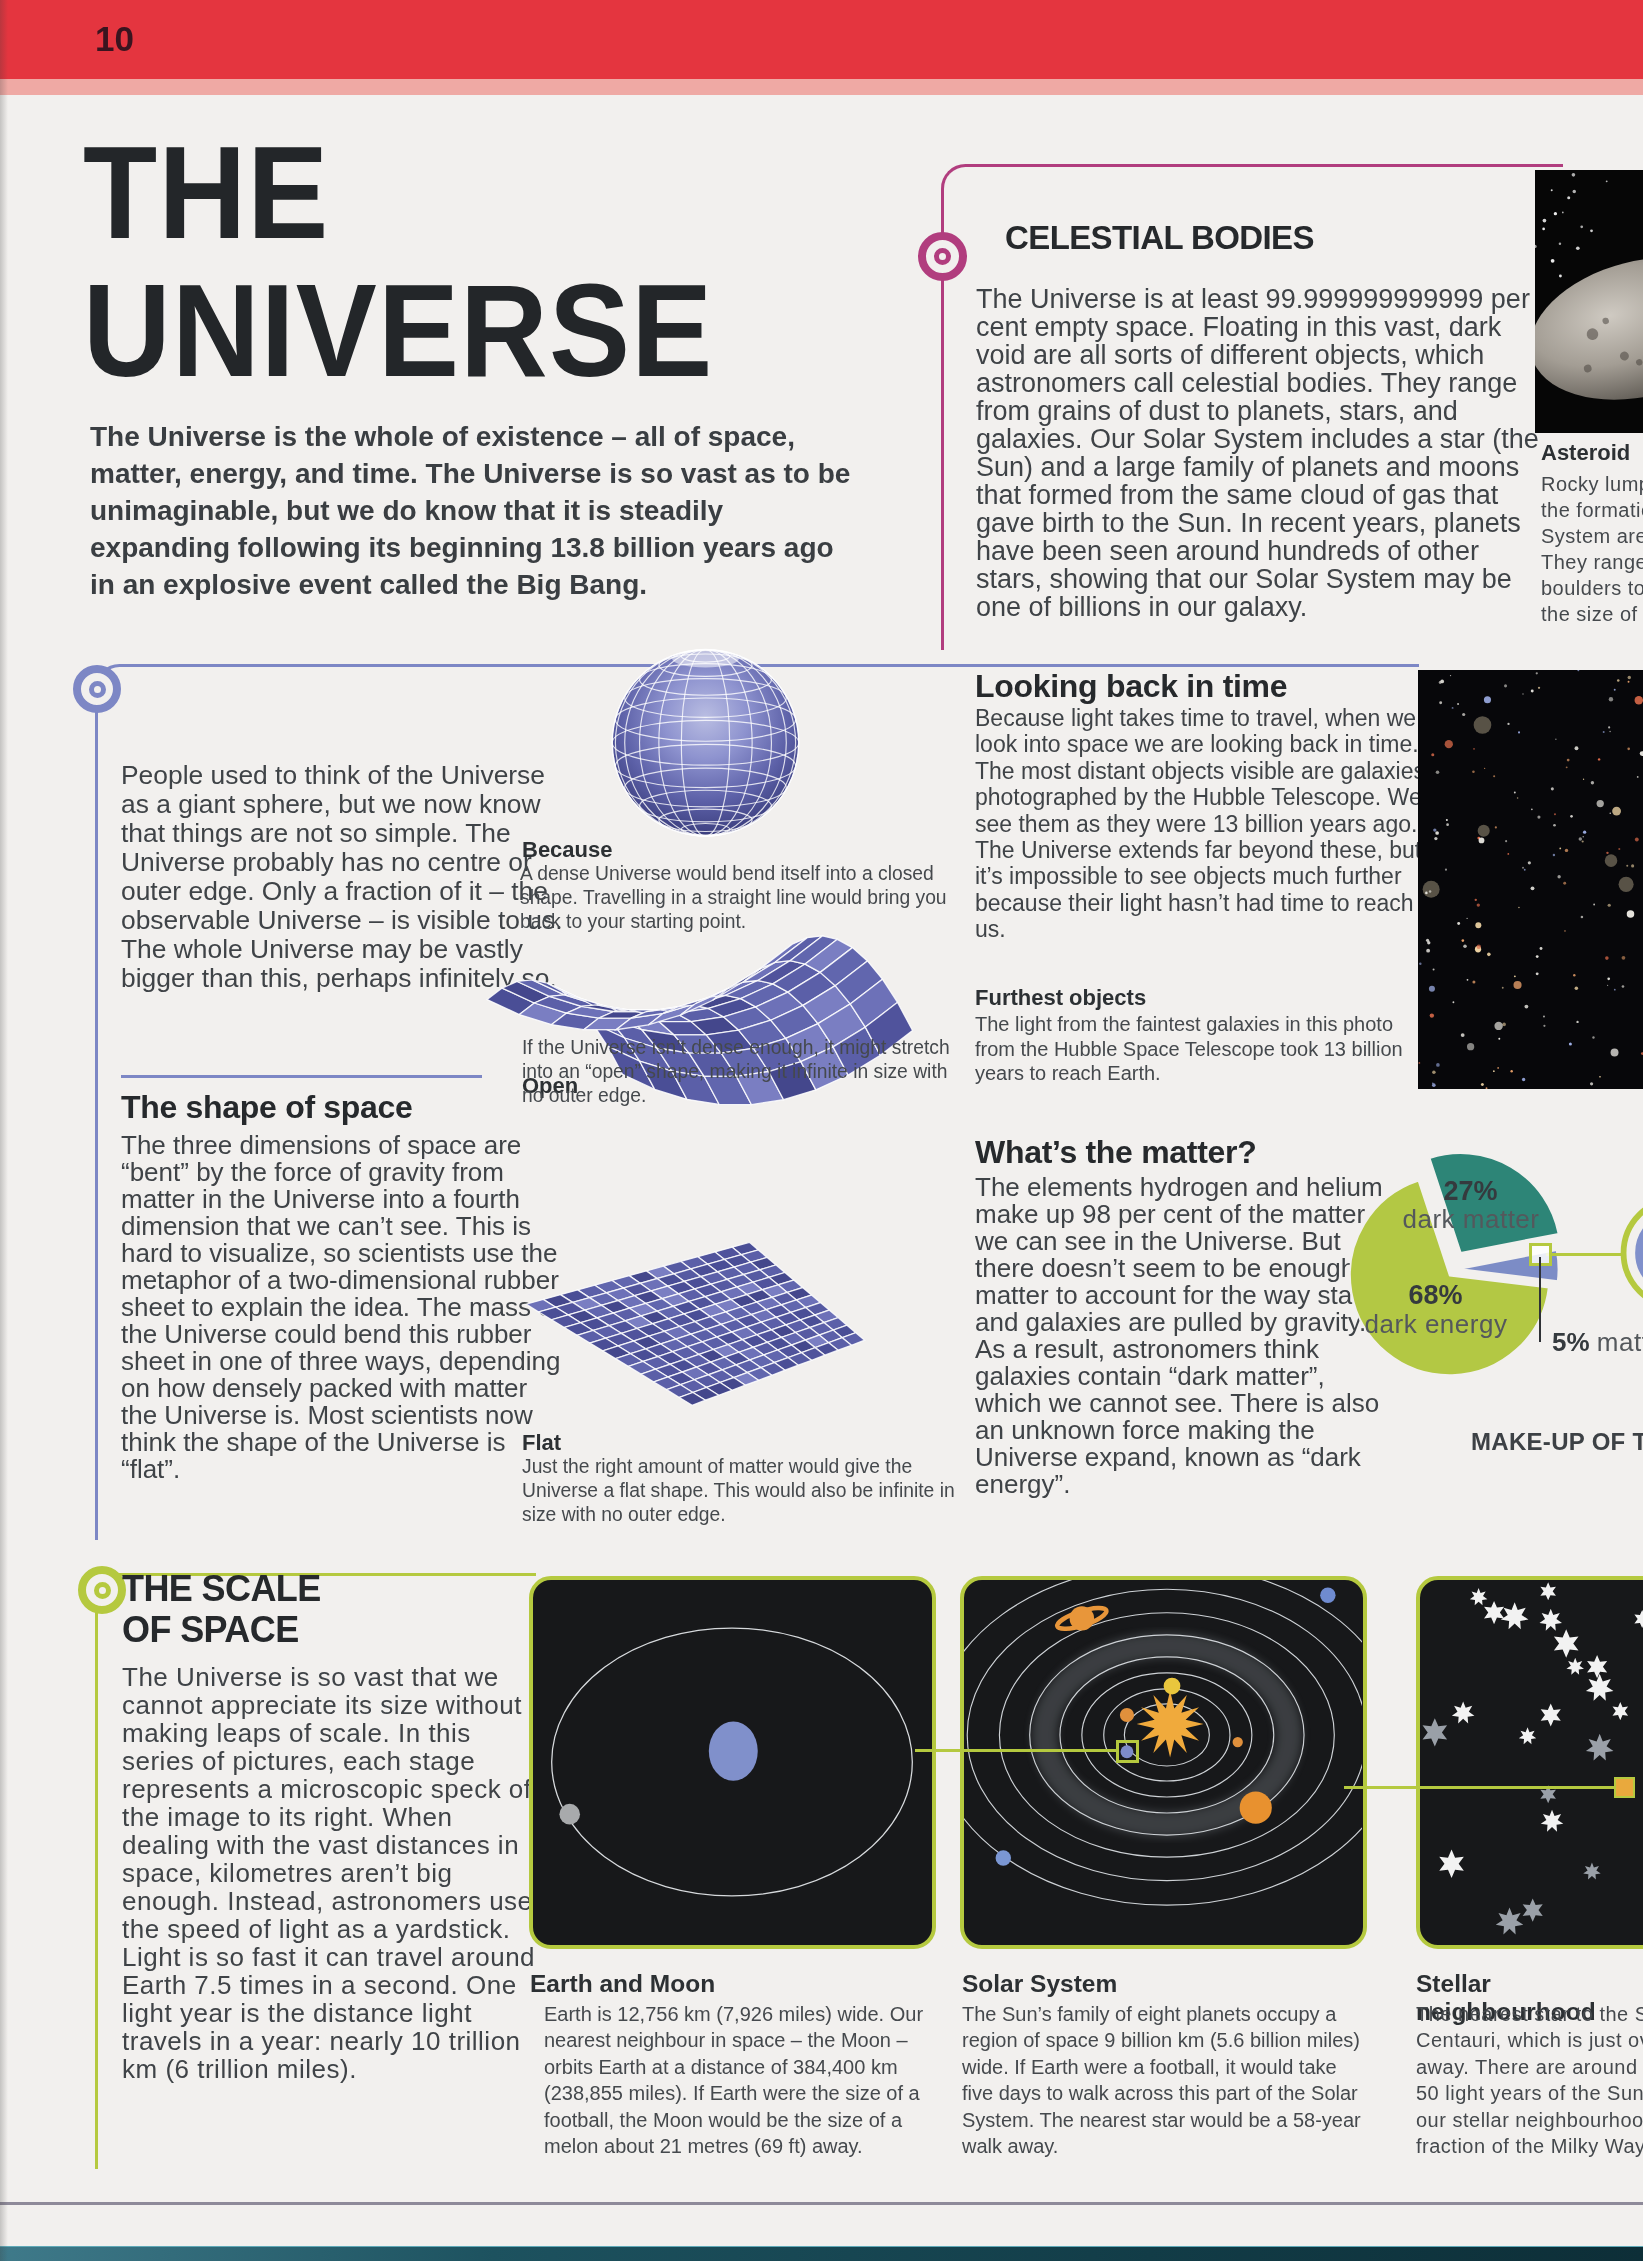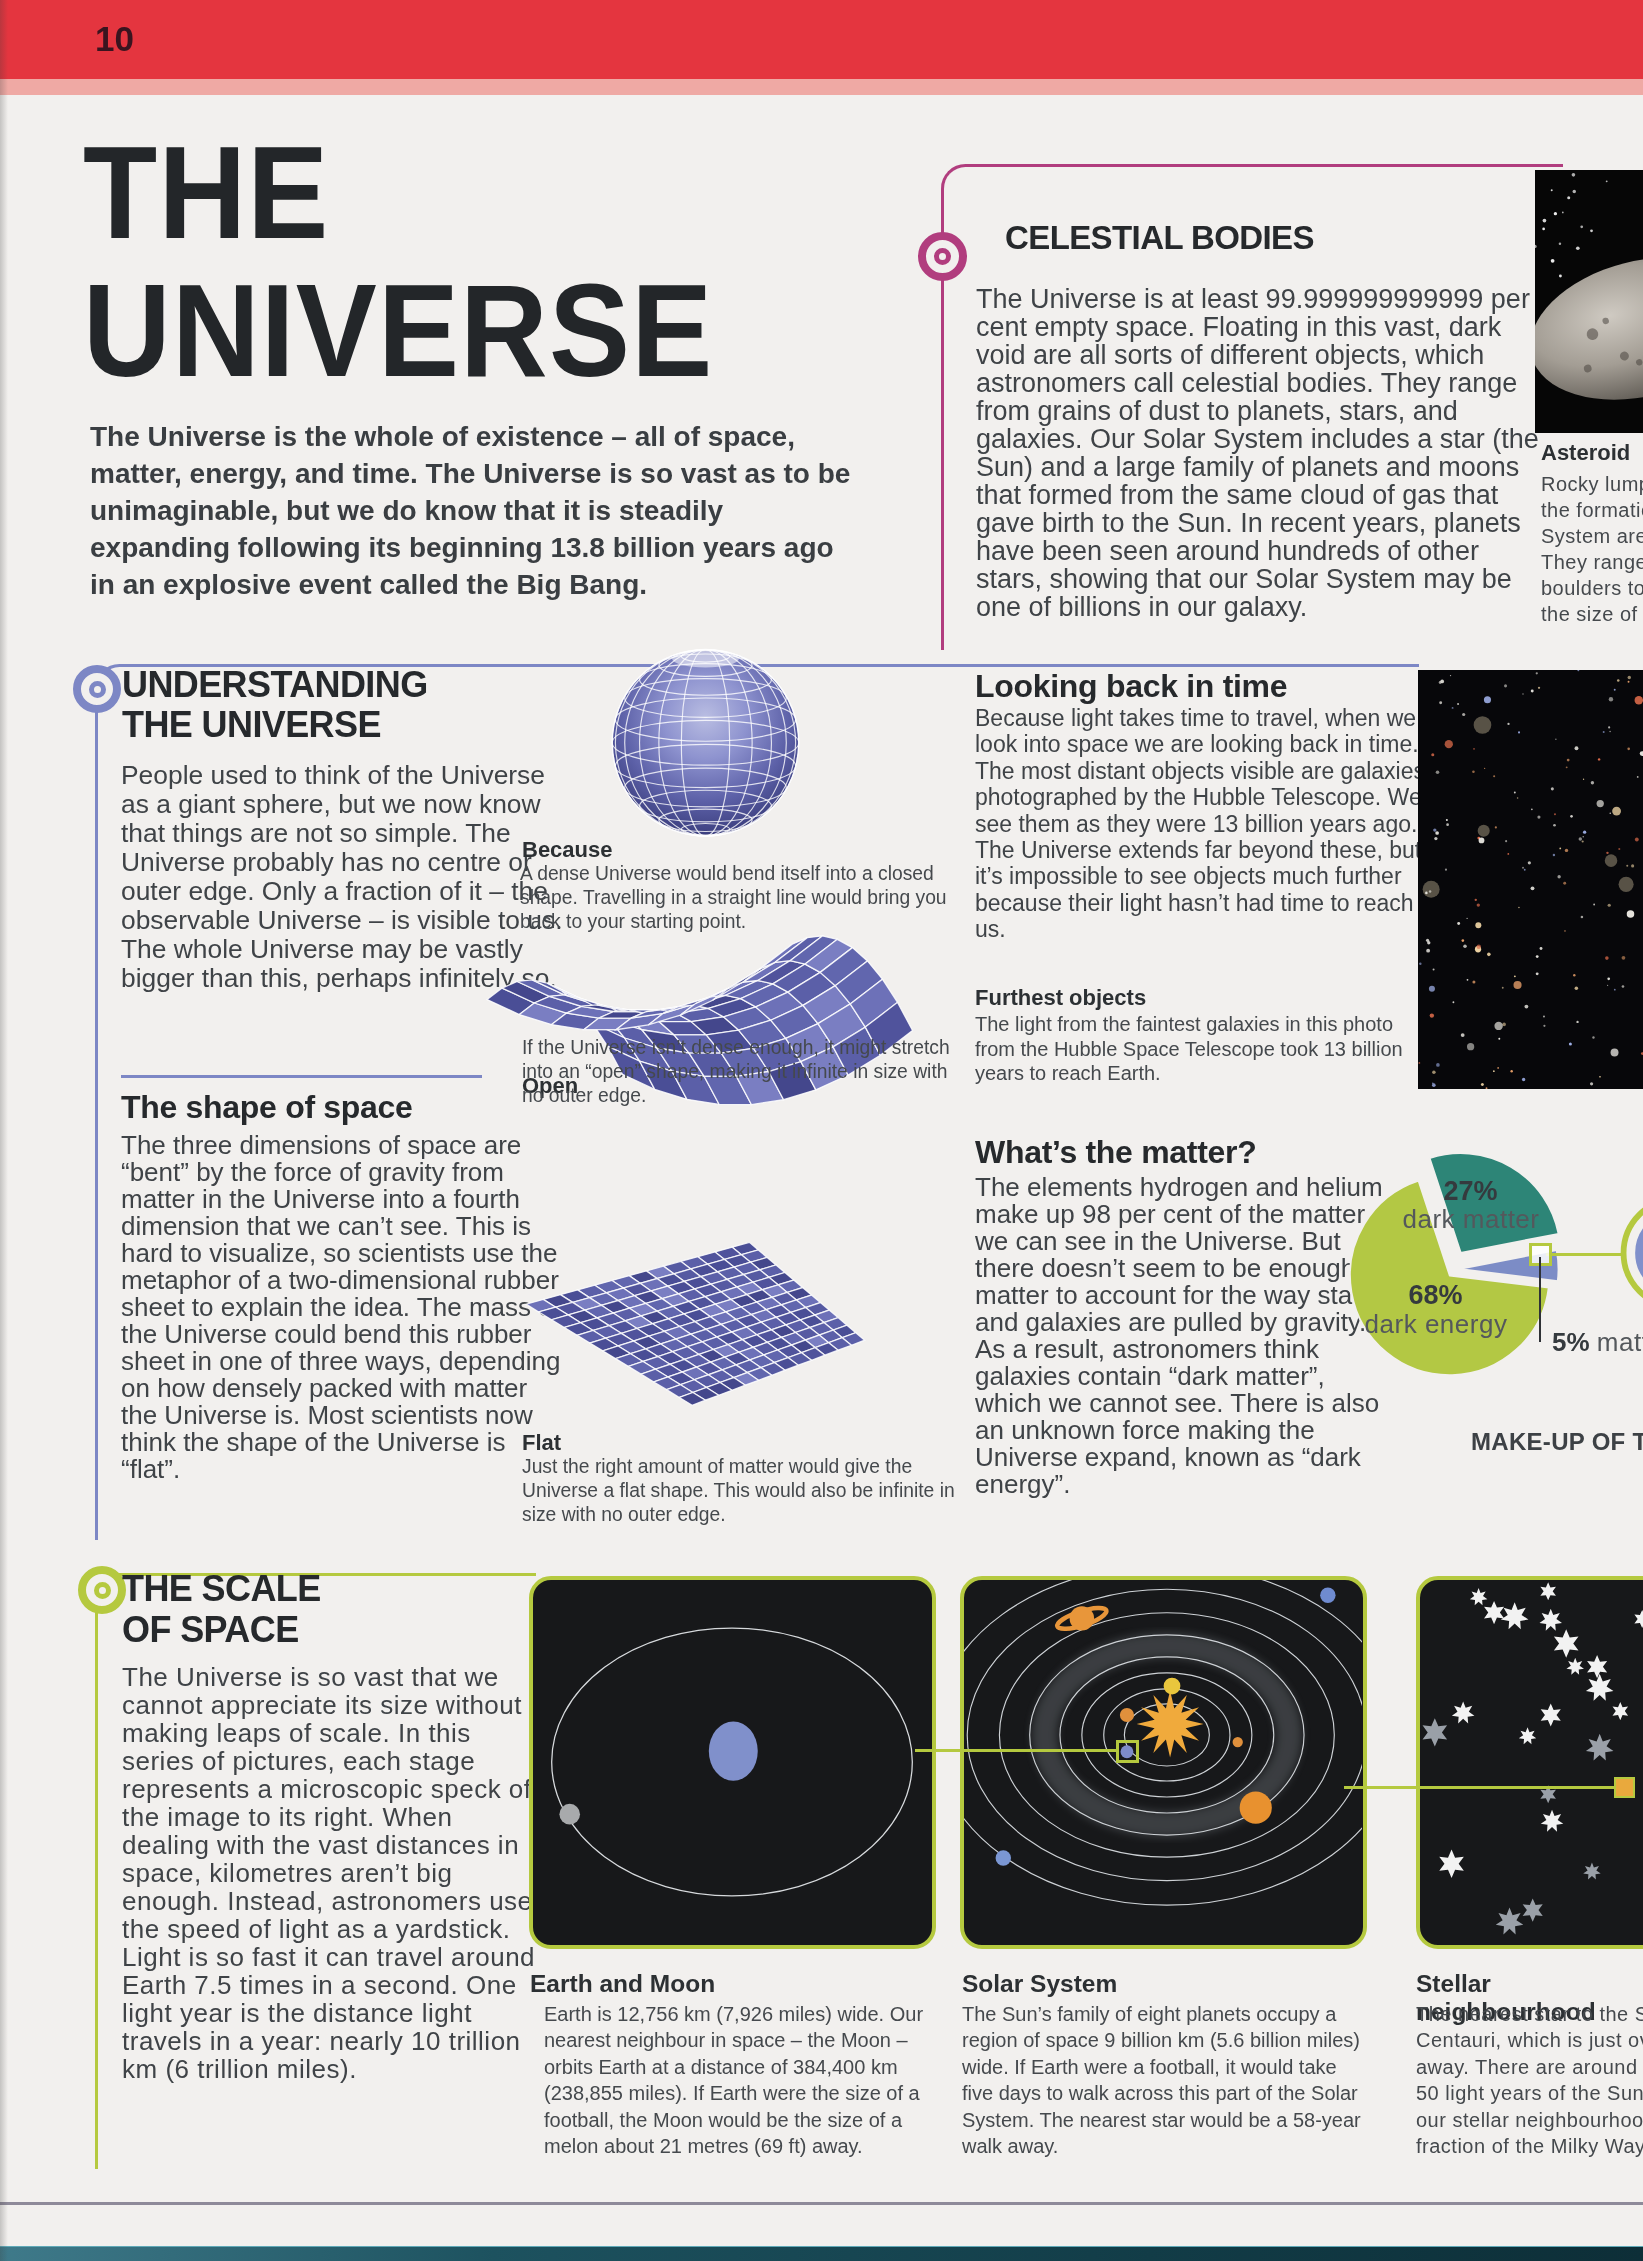--- a/index.html
+++ b/index.html
@@ -83,24 +83,20 @@
     <div class="nowrap">the formatio</div>
     <div class="nowrap">System are</div>
     <div class="nowrap">They range</div>
     <div class="nowrap">boulders to</div>
     <div class="nowrap">the size of a</div>
   </div>
 
   <div class="abs" style="left:95px;top:664px;width:1321px;height:873px;border-left:3.2px solid #7d87c5;border-top:3.2px solid #7d87c5;border-top-left-radius:24.5px;"></div>
   <div class="abs ring" style="left:73px;top:665px;width:48px;height:48px;border:8.4px solid #7d87c5;box-sizing:border-box;">
     <div class="ring-in" style="width:17px;height:17px;border:5.2px solid #7d87c5;box-sizing:border-box;"></div>
-  </div>
-  <div class="abs sec-h" style="left:122px;top:665px;font-size:36px;line-height:40px;">
-    <div>UNDERSTANDING</div>
-    <div>THE UNIVERSE</div>
   </div>
   <div class="abs bodytx" style="left:121px;top:761px;width:451px;font-size:26.4px;line-height:29px;">People used to think of the Universe as a giant sphere, but we now know that things are not so simple. The Universe probably has no centre or outer edge. Only a fraction of it – the observable Universe – is visible to us. The whole Universe may be vastly bigger than this, perhaps infinitely so.</div>
 
   <div class="abs" style="left:121px;top:1075px;width:361px;height:2.6px;background:#7d87c5;"></div>
   <div class="abs sub-h" style="left:121px;top:1089px;">The shape of space</div>
   <div class="abs bodytx" style="left:121px;top:1132px;width:445px;font-size:26px;line-height:27px;">The three dimensions of space are “bent” by the force of gravity from matter in the Universe into a fourth dimension that we can’t see. This is hard to visualize, so scientists use the metaphor of a two-dimensional rubber sheet to explain the idea. The mass of the Universe could bend this rubber sheet in one of three ways, depending on how densely packed with matter the Universe is. Most scientists now think the shape of the Universe is “flat”.</div>
 
   <svg class="abs" id="sphere-svg" style="left:609px;top:645px;" width="193" height="193" viewBox="0 0 300 300">
       <defs>
         <radialGradient id="sphg" cx="50%" cy="36%" r="75%">

